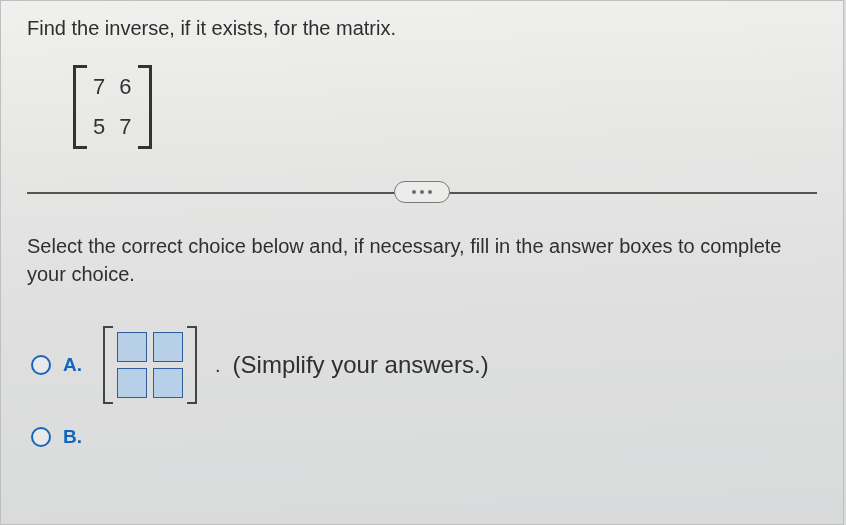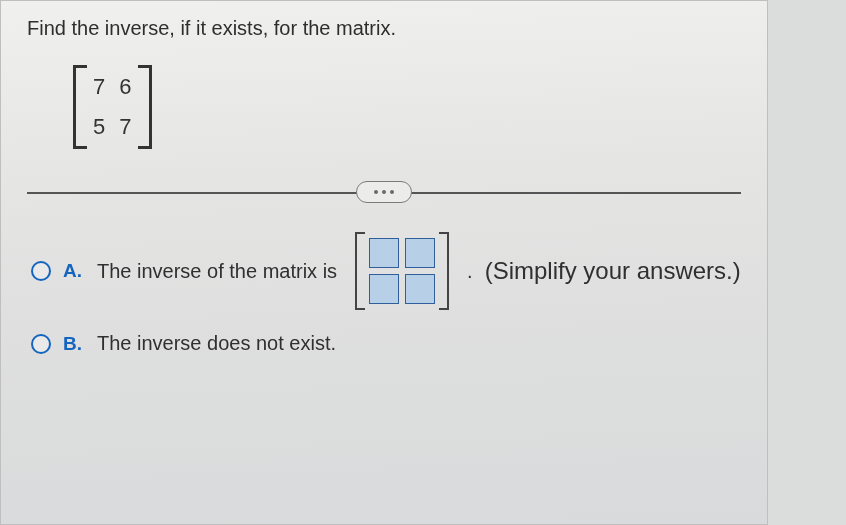--- a/index.html
+++ b/index.html
@@ -4,21 +4,21 @@
 <style>
   * { box-sizing: border-box; }
   html, body {
     margin: 0; padding: 0;
     width: 846px; height: 525px;
     font-family: Arial, Helvetica, sans-serif;
     background: #dbdcdc;
     overflow: hidden;
   }
   .panel {
-    width: 768px; height: 525px;
+    width: 844px; height: 525px;
     background: linear-gradient(178deg, #f0f0ef 0%, #e6e6e5 30%, #dedfde 60%, #d9dadb 100%);
     border: 1px solid #bfbfbf;
     padding: 16px 26px 16px 26px;
     position: relative;
   }
   .q-text {
     font-size: 20px;
     color: #2e2e2e;
     margin-bottom: 18px;
   }
@@ -161,40 +161,39 @@
 
   <div class="divider-row">
     <div class="divider-line"></div>
     <div class="expand-pill">
       <span class="dot"></span>
       <span class="dot"></span>
       <span class="dot"></span>
     </div>
   </div>
 
+  <div class="instruction">Select the correct choice below and, if necessary, fill in the answer boxes to complete your choice.</div>
 
   <div class="choice-row">
     <div class="radio"></div>
     <span class="choice-letter">A.</span>
-    <span class="choice-text">The inverse of the matrix is</span>
 
     <span class="ans-matrix">
       <span class="ans-bracket left"></span>
       <span class="ans-cells">
         <span class="ans-box"></span>
         <span class="ans-box"></span>
         <span class="ans-box"></span>
         <span class="ans-box"></span>
       </span>
       <span class="ans-bracket right"></span>
     </span>
 
     <span class="choice-text">.</span>
     <span class="hint">(Simplify your answers.)</span>
   </div>
 
   <div class="choice-row">
     <div class="radio"></div>
     <span class="choice-letter">B.</span>
-    <span class="choice-text">The inverse does not exist.</span>
   </div>
 
 </div>
 
 </body></html>

